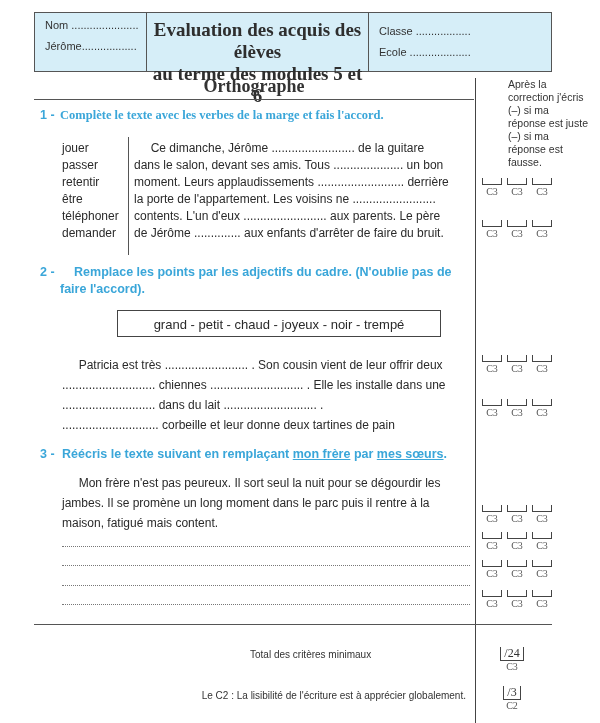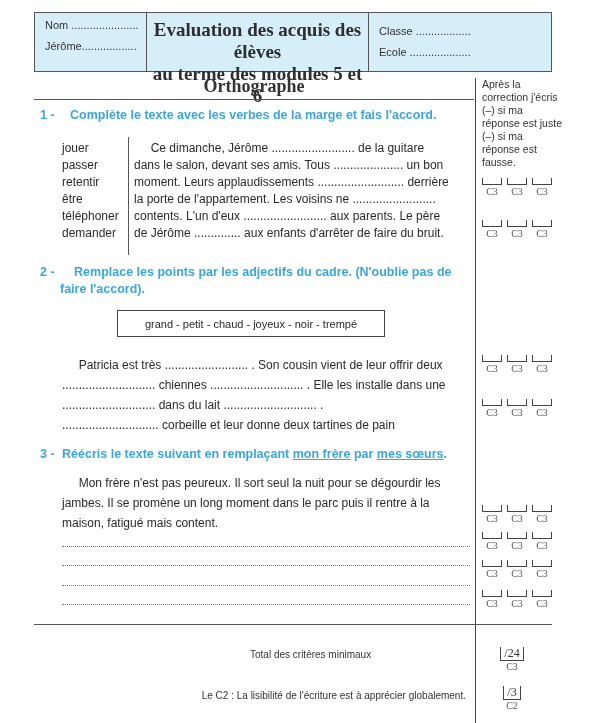--- a/index.html
+++ b/index.html
@@ -18,39 +18,39 @@
           color: #2e2e2e; padding-top: 6px; line-height: 22px; }
   .hright { flex: 1; padding: 8px 0 0 10px; font-size: 11px; color: #333; }
 
   
   .section-title { left: 34px; top: 76px; width: 440px; text-align: center;
                    font-family: "Liberation Serif", serif; font-weight: bold; font-size: 18px; color: #333; }
   .title-rule { left: 34px; top: 99px; width: 440px; height: 0; border-top: 1.5px solid #555; }
 
   
   .margin-vline { left: 475px; top: 78px; width: 0; height: 645px; border-left: 1.5px solid #444; }
-  .margin-note { left: 482px; top: 78px; width: 80px; font-size: 10.5px; line-height: 13px; color: #333; }
+  .margin-note { left: 508px; top: 78px; width: 80px; font-size: 10.5px; line-height: 13px; color: #333; }
 
   .grades { display: flex; gap: 5px; }
   .grade { width: 20px; text-align: center; }
   .gbox { width: 18px; height: 6px; border-left: 1px solid #444; border-right: 1px solid #444;
           border-bottom: 1px solid #444; margin: 0 auto; }
   .glabel { font-family: "Liberation Serif", serif; font-size: 10px; color: #555; line-height: 12px; margin-top: 1px; }
 
   
   .q { font-size: 12.5px; font-weight: bold; color: #3aa6d9; }
   .qnum { color: #3aa6d9; }
   .text { font-size: 12px; color: #2a2a2a; }
   .verbs { left: 62px; top: 140px; font-size: 12px; line-height: 17px; }
   .verbs-line { left: 128px; top: 137px; height: 118px; border-left: 1px solid #555; }
   .q1text { left: 134px; top: 140px; width: 336px; line-height: 17px; text-align: justify; }
   .q1text p { margin: 0; }
 
-  .adj-box { left: 117px; top: 310px; width: 268px; height: 27px; border: 1px solid #444;
-             text-align: center; line-height: 27px; font-size: 11px; color: #2a2a2a; box-sizing: border-box; }
+  .adj-box { left: 117px; top: 310px; width: 324px; height: 27px; border: 1px solid #444;
+             text-align: center; line-height: 27px; font-size: 13px; color: #2a2a2a; box-sizing: border-box; }
 
   .q2text { left: 62px; top: 355px; width: 408px; line-height: 20px; text-align: justify; }
   .q2text p { margin: 0; }
 
   .q3text { left: 62px; top: 473px; width: 408px; line-height: 20px; text-align: justify; }
   .q3text p { margin: 0; }
   .u { text-decoration: underline; }
 
   .dotline { left: 62px; width: 408px; height: 0; border-top: 1px dotted #777; }
 
@@ -84,21 +84,21 @@
 </div>
 
 <div class="abs section-title">Orthographe</div>
 <div class="abs title-rule"></div>
 
 <div class="abs margin-vline"></div>
 <div class="abs margin-note">Après la correction j'écris (–) si ma réponse est juste (–) si ma réponse est fausse.</div>
 
 <div class="abs q" style="left:40px; top:108px;">
   <span class="qnum">1 -</span>
-  <span style="margin-left:12px;">Complète le texte avec les verbes de la marge et fais l'accord.</span>
+  <span style="margin-left:2px;font-family:Liberation Serif, serif;">Complète le texte avec les verbes de la marge et fais l'accord.</span>
 </div>
 <div class="abs verbs">
   <div>jouer</div>
   <div>passer</div>
   <div>retentir</div>
   <div>être</div>
   <div>téléphoner</div>
   <div>demander</div>
 </div>
 <div class="abs verbs-line"></div>

